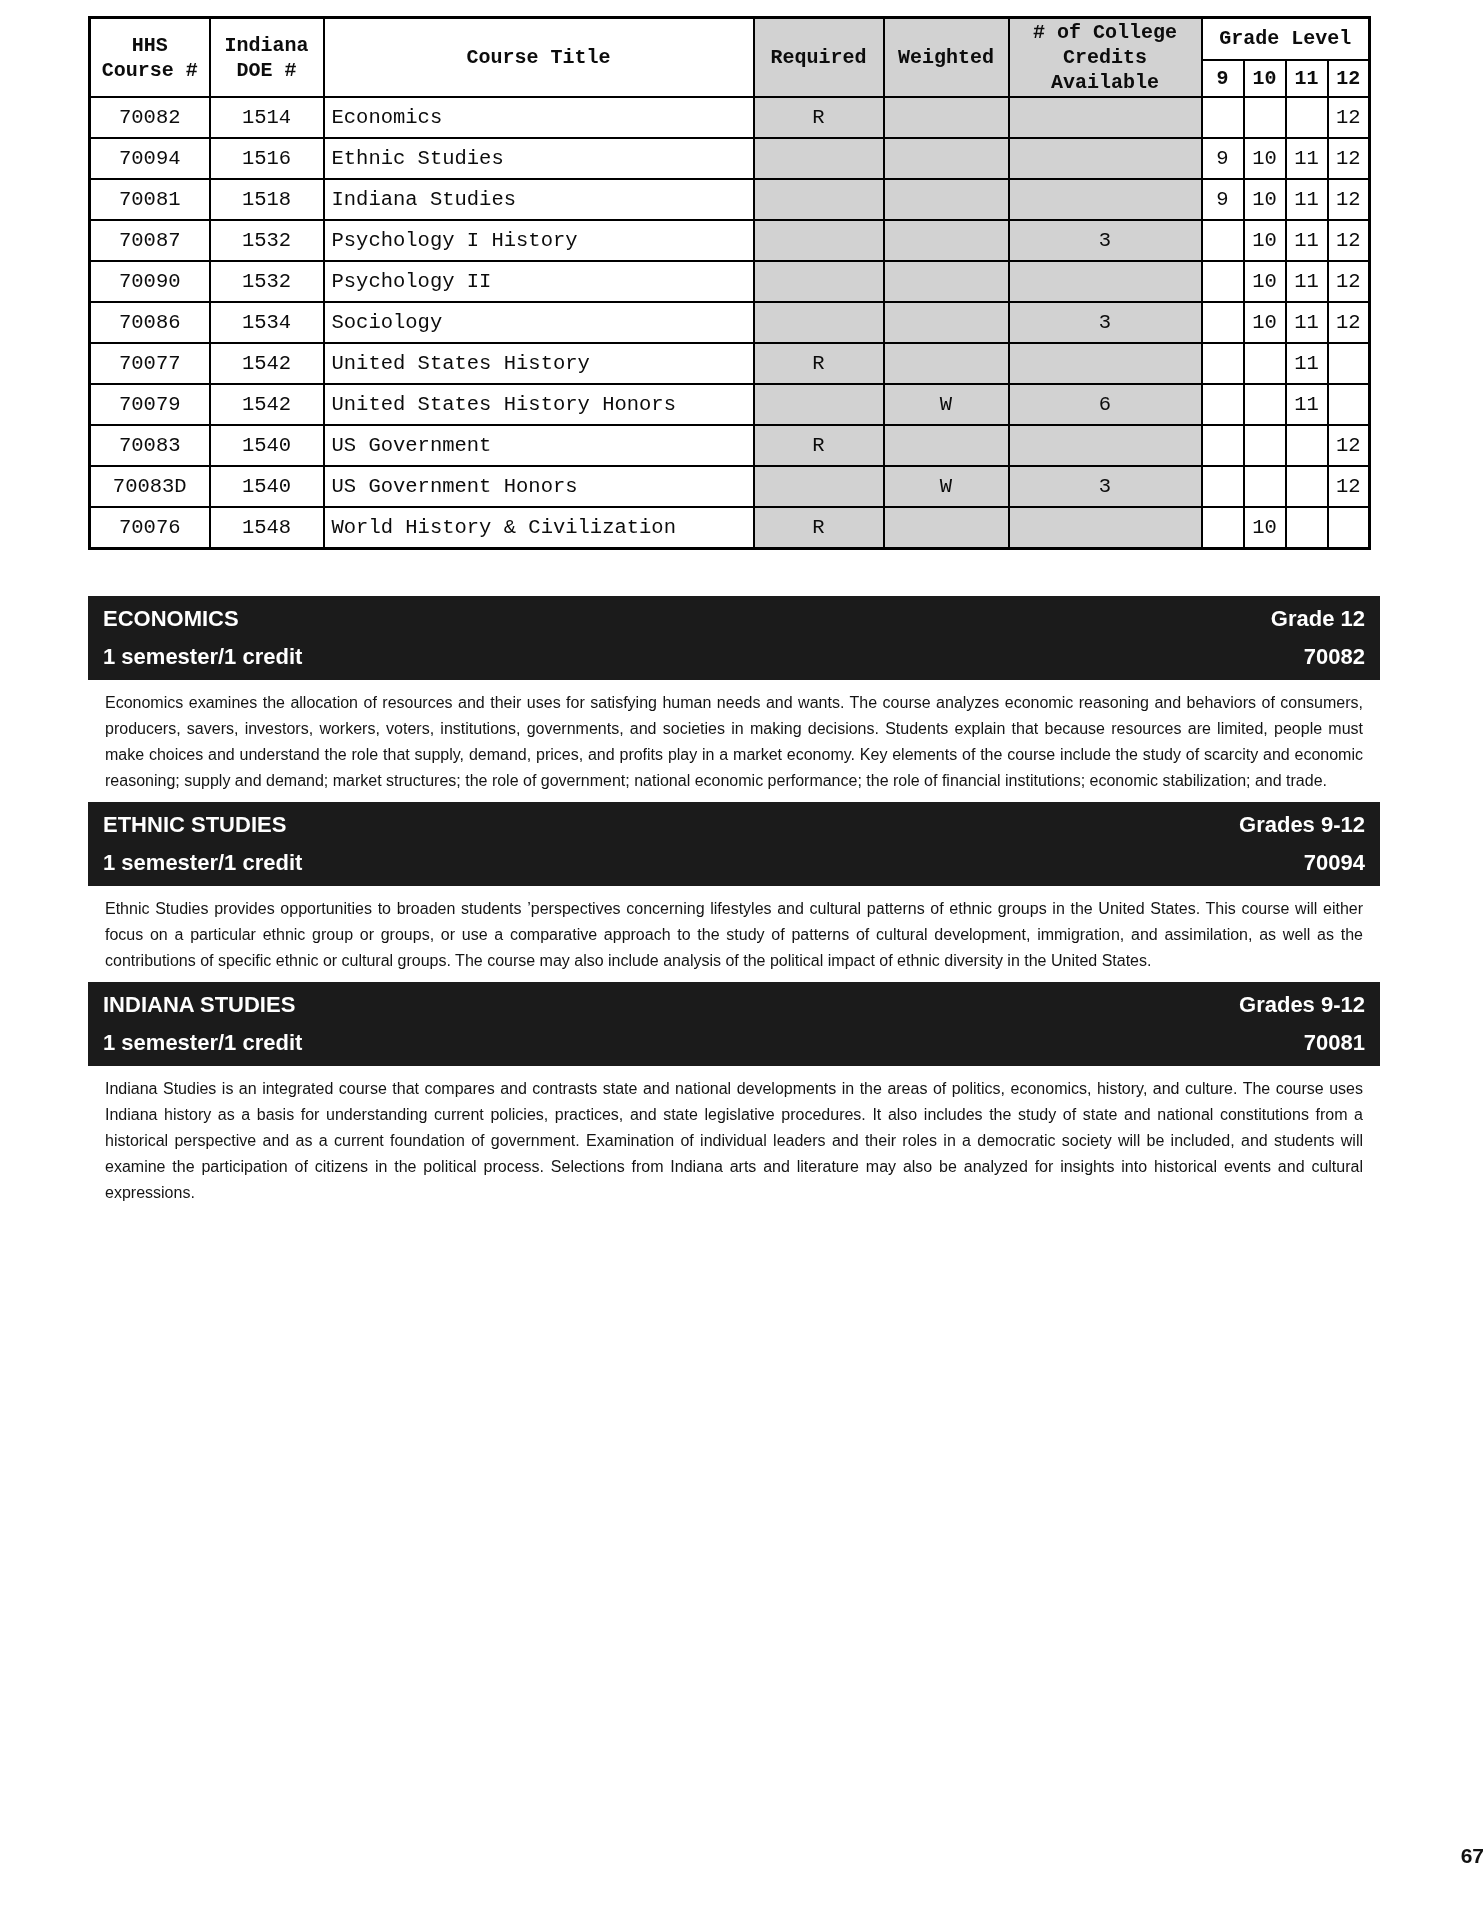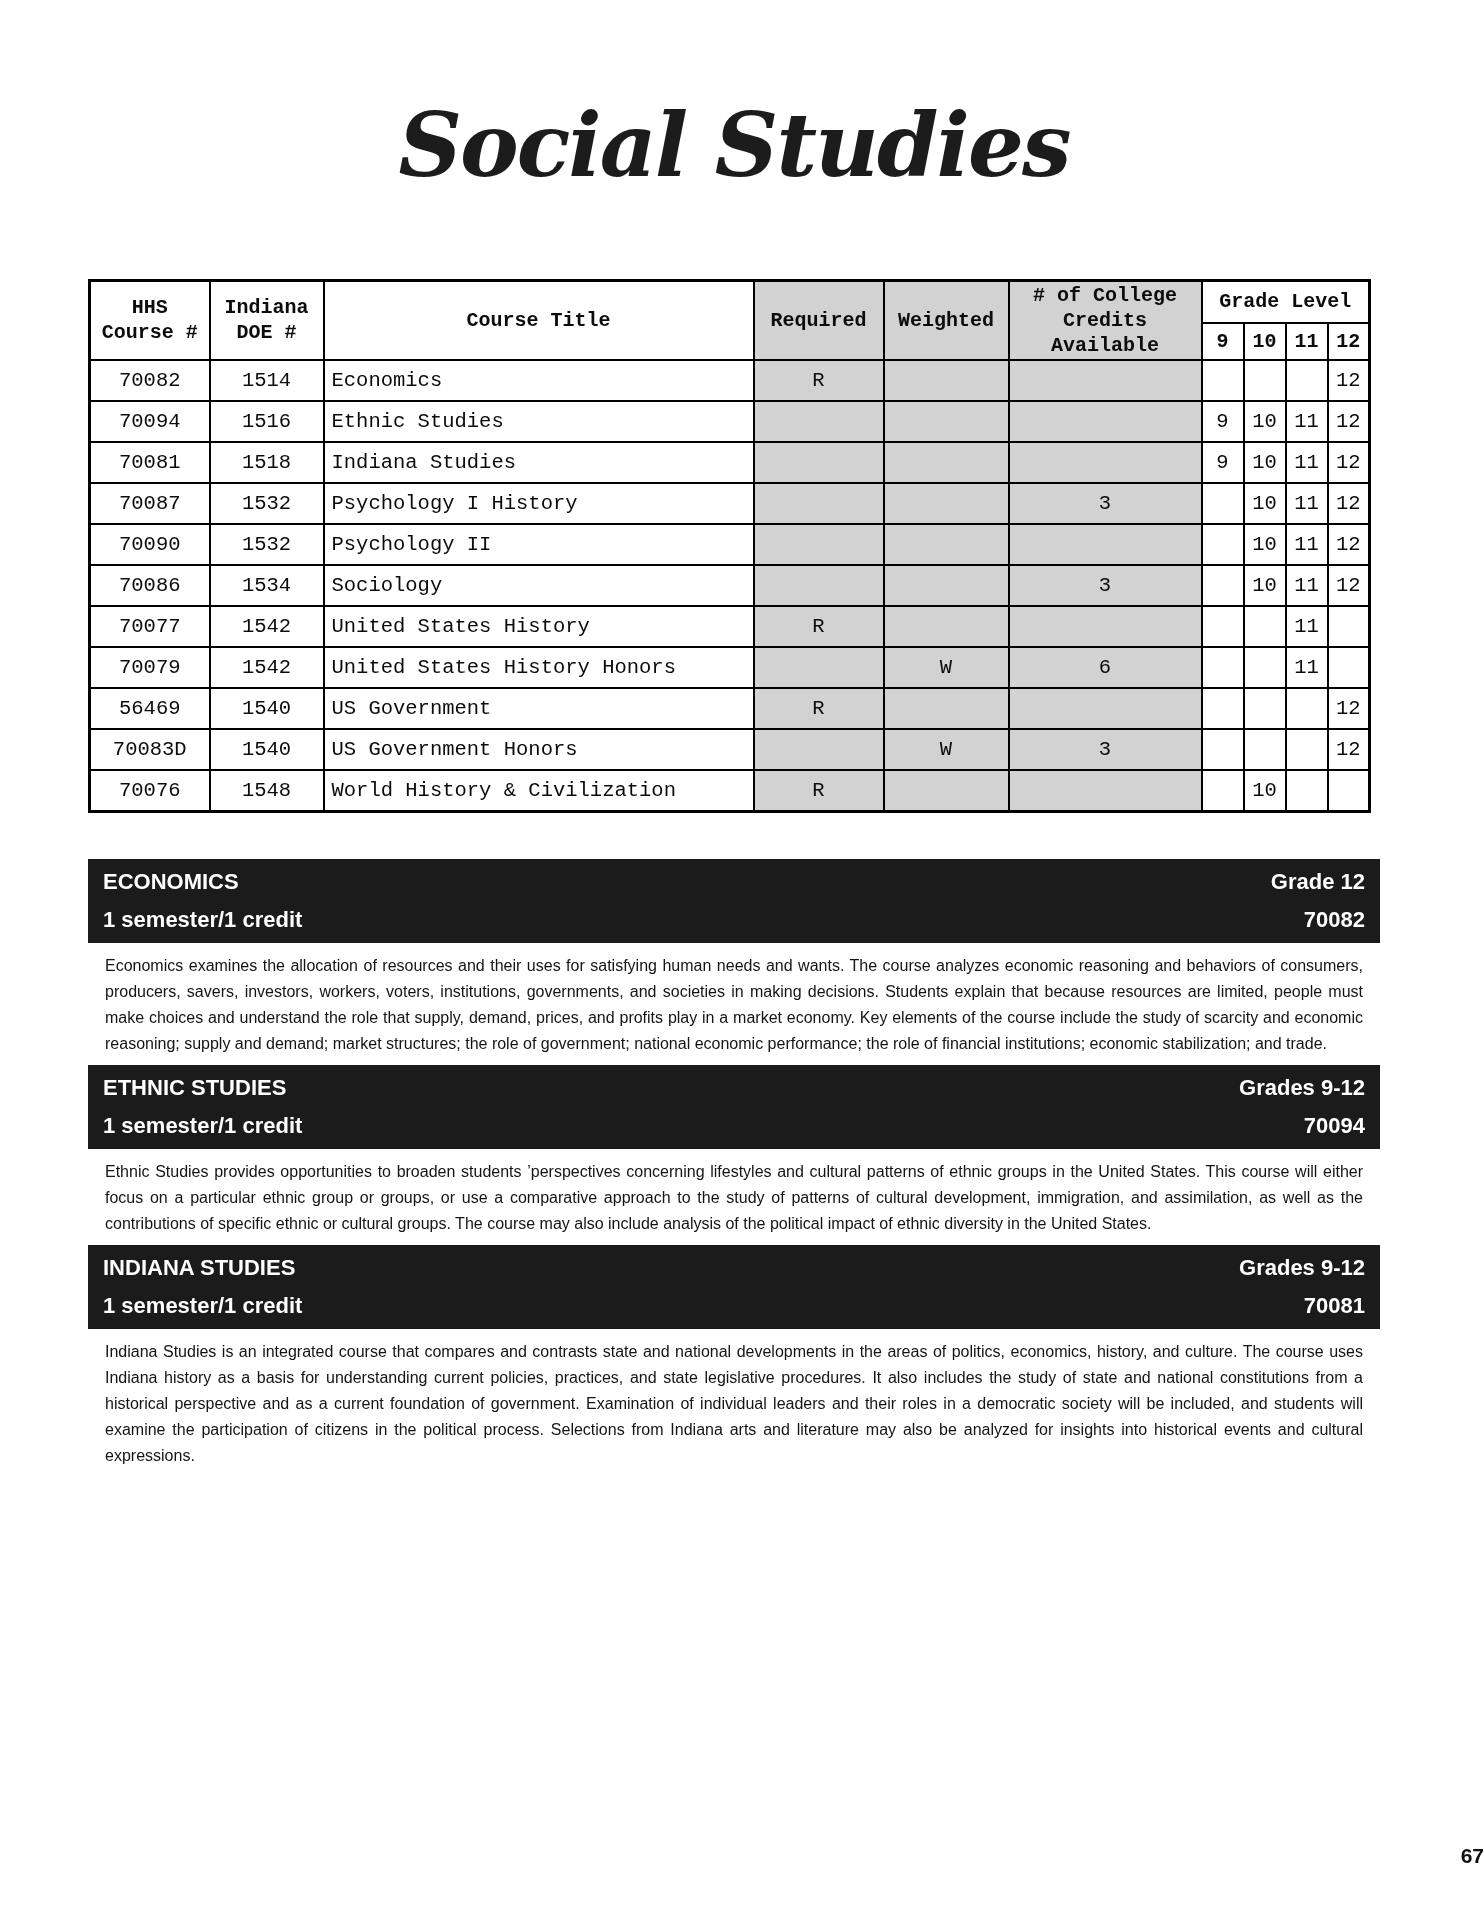--- a/index.html
+++ b/index.html
@@ -52,21 +52,20 @@
   .page-num {
     position:absolute; left:0; top:1844px; width:1484px;
     text-align:right; font-weight:bold; font-size:21px; color:#111;
   }
 </style>
 </head>
 <body>
 
 <div class="page">
 
-  <h1 class="title">Social Studies</h1>
 
   <table class="course-table">
     <colgroup>
       <col style="width:120px">
         <col style="width:114px">
         <col style="width:430px">
       <col style="width:130px">
         <col style="width:125px">
         <col style="width:193px">
       <col style="width:42px">
@@ -185,21 +184,21 @@
         <td class="title-cell">United States History Honors</td>
         <td class="shade"></td>
         <td class="shade">W</td>
         <td class="shade">6</td>
         <td></td>
         <td></td>
         <td>11</td>
         <td></td>
       </tr>
       <tr>
-        <td>56469</td>
+        <td>70083</td>
         <td>1540</td>
         <td class="title-cell">US Government</td>
         <td class="shade">R</td>
         <td class="shade"></td>
         <td class="shade"></td>
         <td></td>
         <td></td>
         <td></td>
         <td>12</td>
       </tr>

